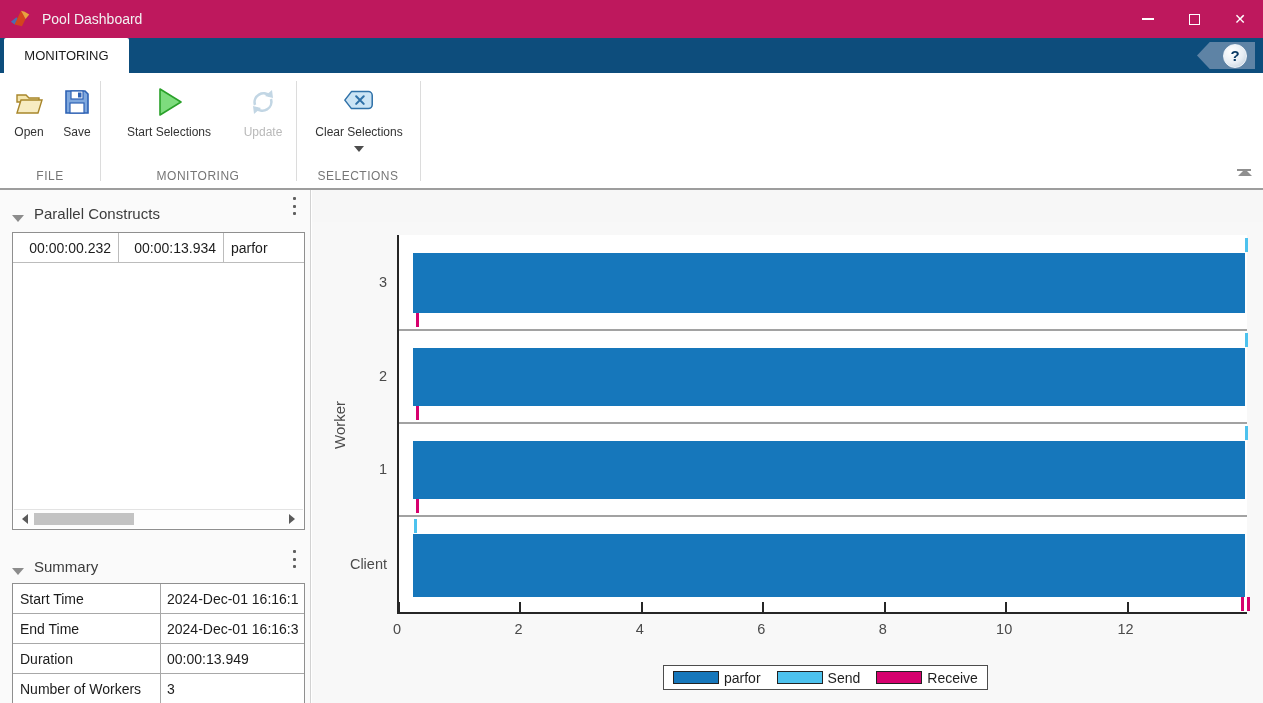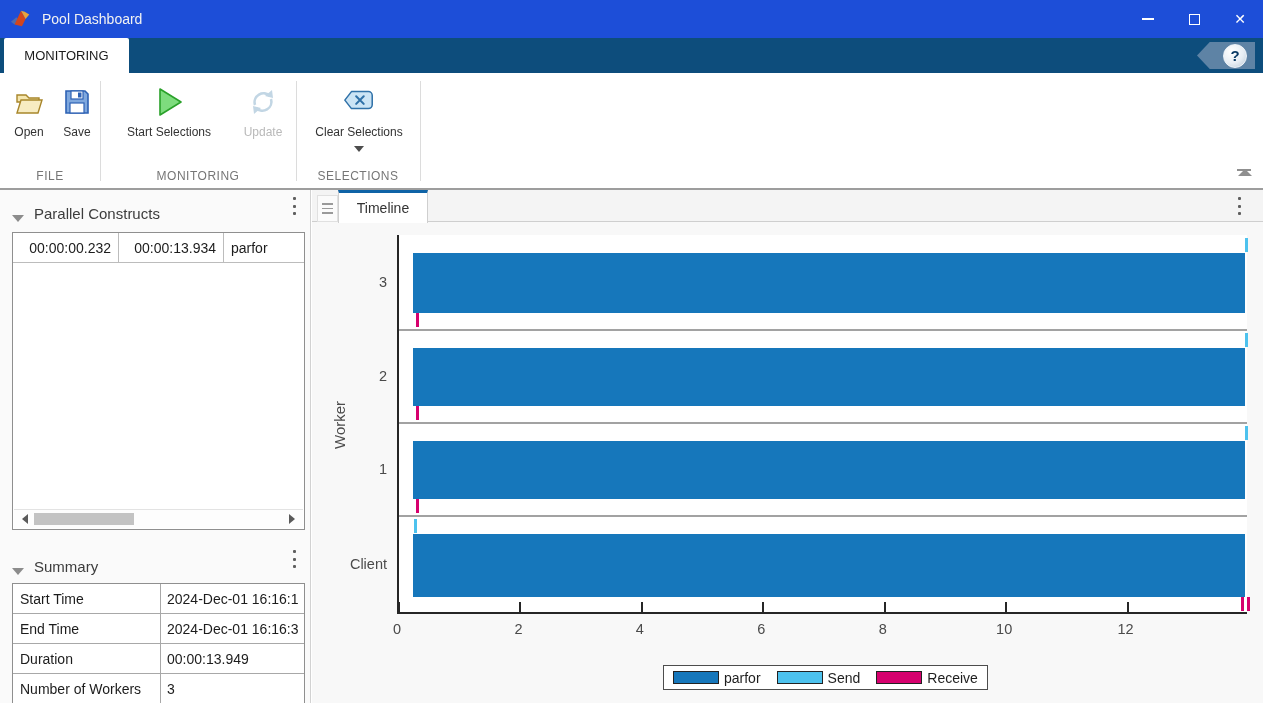--- a/index.html
+++ b/index.html
@@ -1,20 +1,20 @@
 <!DOCTYPE html>
 <html><head>
 <meta charset="utf-8">
 <style>
   * { margin:0; padding:0; box-sizing:border-box; }
   html,body { width:1263px; height:703px; overflow:hidden; }
   body { font-family:"Liberation Sans", sans-serif; background:#ffffff; position:relative; }
 
   
-  .titlebar { position:absolute; left:0; top:0; width:1263px; height:38px; background:#1d4ed8; display:flex; align-items:center; color:#fff; }
+  .titlebar { position:absolute; left:0; top:0; width:1263px; height:38px; background:#be185d; display:flex; align-items:center; color:#fff; }
   .titlebar .logo { width:22px; height:22px; margin-left:10px; }
   .titlebar .title { margin-left:10px; font-size:14px; color:#f2f2f2; }
   .win-controls { position:absolute; right:0; top:0; height:38px; display:flex; }
   .win-btn { width:46px; height:38px; display:flex; align-items:center; justify-content:center; cursor:default; }
   .glyph-min { width:12px; height:1.5px; background:#fff; }
   .glyph-max { width:11px; height:11px; border:1.5px solid #fff; }
   .glyph-close { color:#fff; font-size:14px; line-height:1; }
 
   
   .ribbon-strip { position:absolute; left:0; top:38px; width:1263px; height:35px; background:#0d4d7c; }
@@ -244,33 +244,20 @@
       <div class="sum-value">00:00:13.949</div>
     </div>
     <div class="sum-row">
       <div class="sum-label">Number of Workers</div>
       <div class="sum-value">3</div>
     </div>
   </div>
 </div>
 
 <div class="right-panel">
-  <div class="tab-bar">
-    <div class="drag-handle">
-        <i></i>
-        <i></i>
-        <i></i>
-      </div>
-    <div class="tab-active">Timeline</div>
-    <div class="kebab" style="right:20px; top:7px;">
-        <i></i>
-        <i></i>
-        <i></i>
-      </div>
-  </div>
 
   <div class="chart-region">
     <div class="ylabel">Worker</div>
     <div class="yticks" id="yticks">
         <div class="ytick-label" style="top: 38.5px;">3</div>
         <div class="ytick-label" style="top: 132.5px;">2</div>
         <div class="ytick-label" style="top: 225.5px;">1</div>
         <div class="ytick-label" style="top: 321px;">Client</div>
       </div>
     <div class="plot" id="plot">

